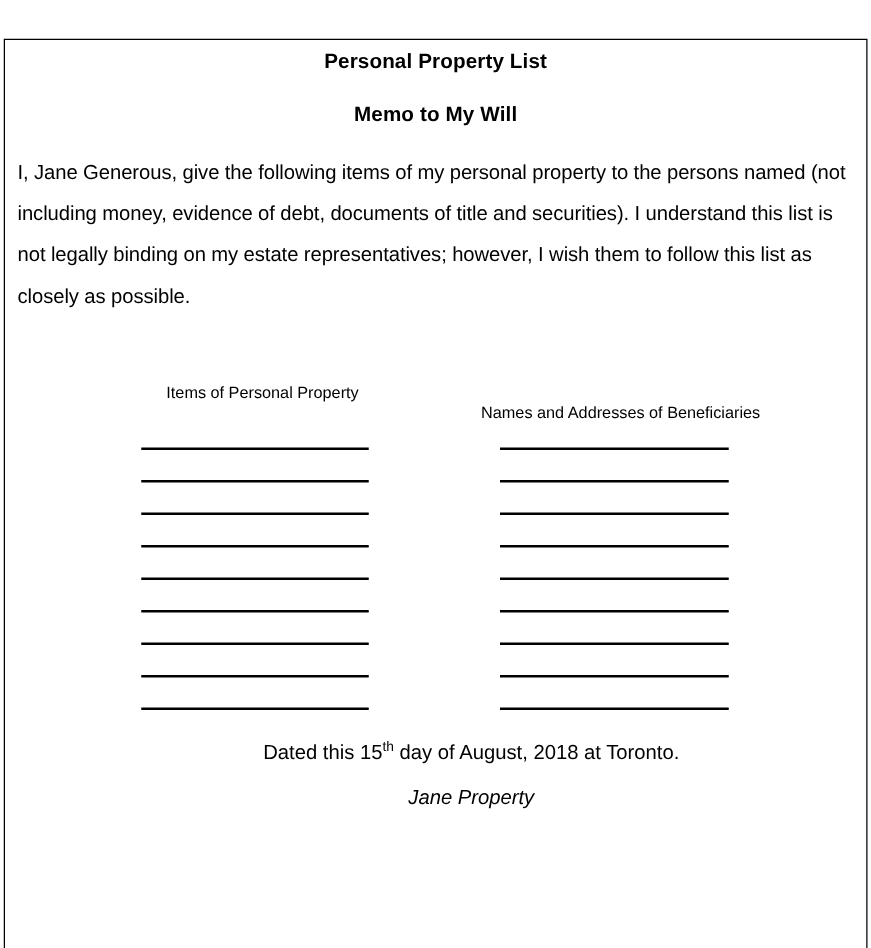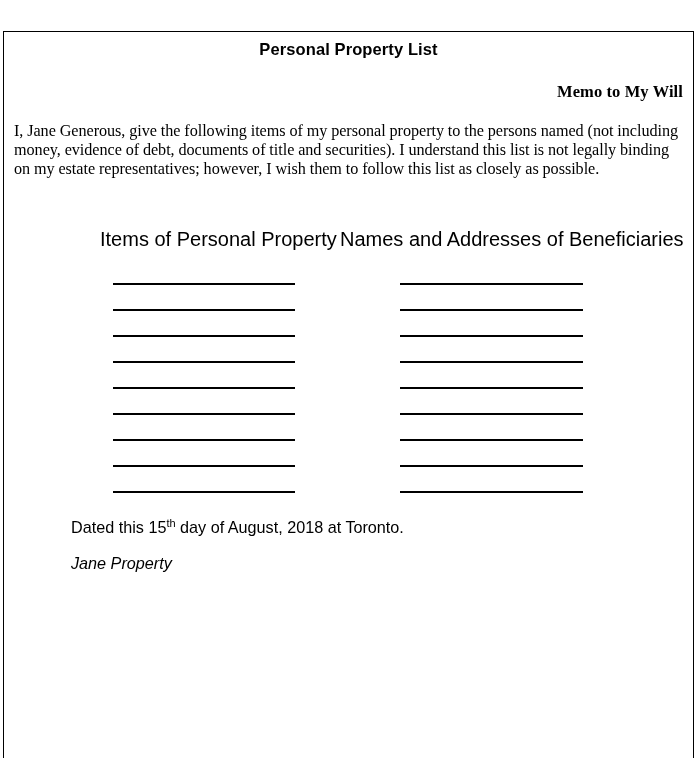--- a/index.html
+++ b/index.html
@@ -42,61 +42,59 @@
   .doc-title {
     text-align: center;
     font-weight: bold;
     font-size: 16.5px;
     line-height: 1.0;
     margin: 0;
     padding-top: 13px;
     letter-spacing: 0.1px;
   }
   .doc-subtitle {
-    text-align: right;
+    text-align: center;
     font-weight: bold;
     font-size: 16.5px;
     line-height: 1.0;
     margin: 0;
     padding-top: 26px;
     letter-spacing: 0.1px;
-    font-family: Liberation Serif, serif;
   }
   .intro {
     margin: 0;
     padding-top: 22px;
     font-size: 16.2px;
-    line-height: 19px;
+    line-height: 33px;
     text-align: left;
     letter-spacing: -0.05px;
     word-spacing: -0.1px;
-    font-family: Liberation Serif, serif;
   }
   .table-block {
     margin: 0;
     padding-top: 48px;
   }
   .col-headers {
     position: relative;
     height: 24px;
-    font-size: 20px;
+    font-size: 13px;
     line-height: 24px;
   }
   .col-head-left {
     position: absolute;
     left: 86px;
     top: 0;
     width: 220px;
     text-align: center;
     white-space: nowrap;
   }
   .col-head-right {
     position: absolute;
     left: 326px;
-    top: 0;
+    top: 16px;
     width: 313px;
     text-align: center;
     white-space: nowrap;
   }
   .rules {
     position: relative;
     margin-top: 20px;
     height: 218px;
   }
   .rule-row {
@@ -114,20 +112,21 @@
     width: 182px;
   }
   .rule-right {
     left: 386px;
     width: 183px;
   }
   .closing {
     padding-top: 20px;
     padding-left: 57px;
     font-size: 16.2px;
+    text-align: center;
   }
   .closing-line {
     margin: 0;
     line-height: 36px;
     white-space: nowrap;
   }
   .closing-line sup {
     font-size: 0.68em;
     vertical-align: super;
     line-height: 0;

